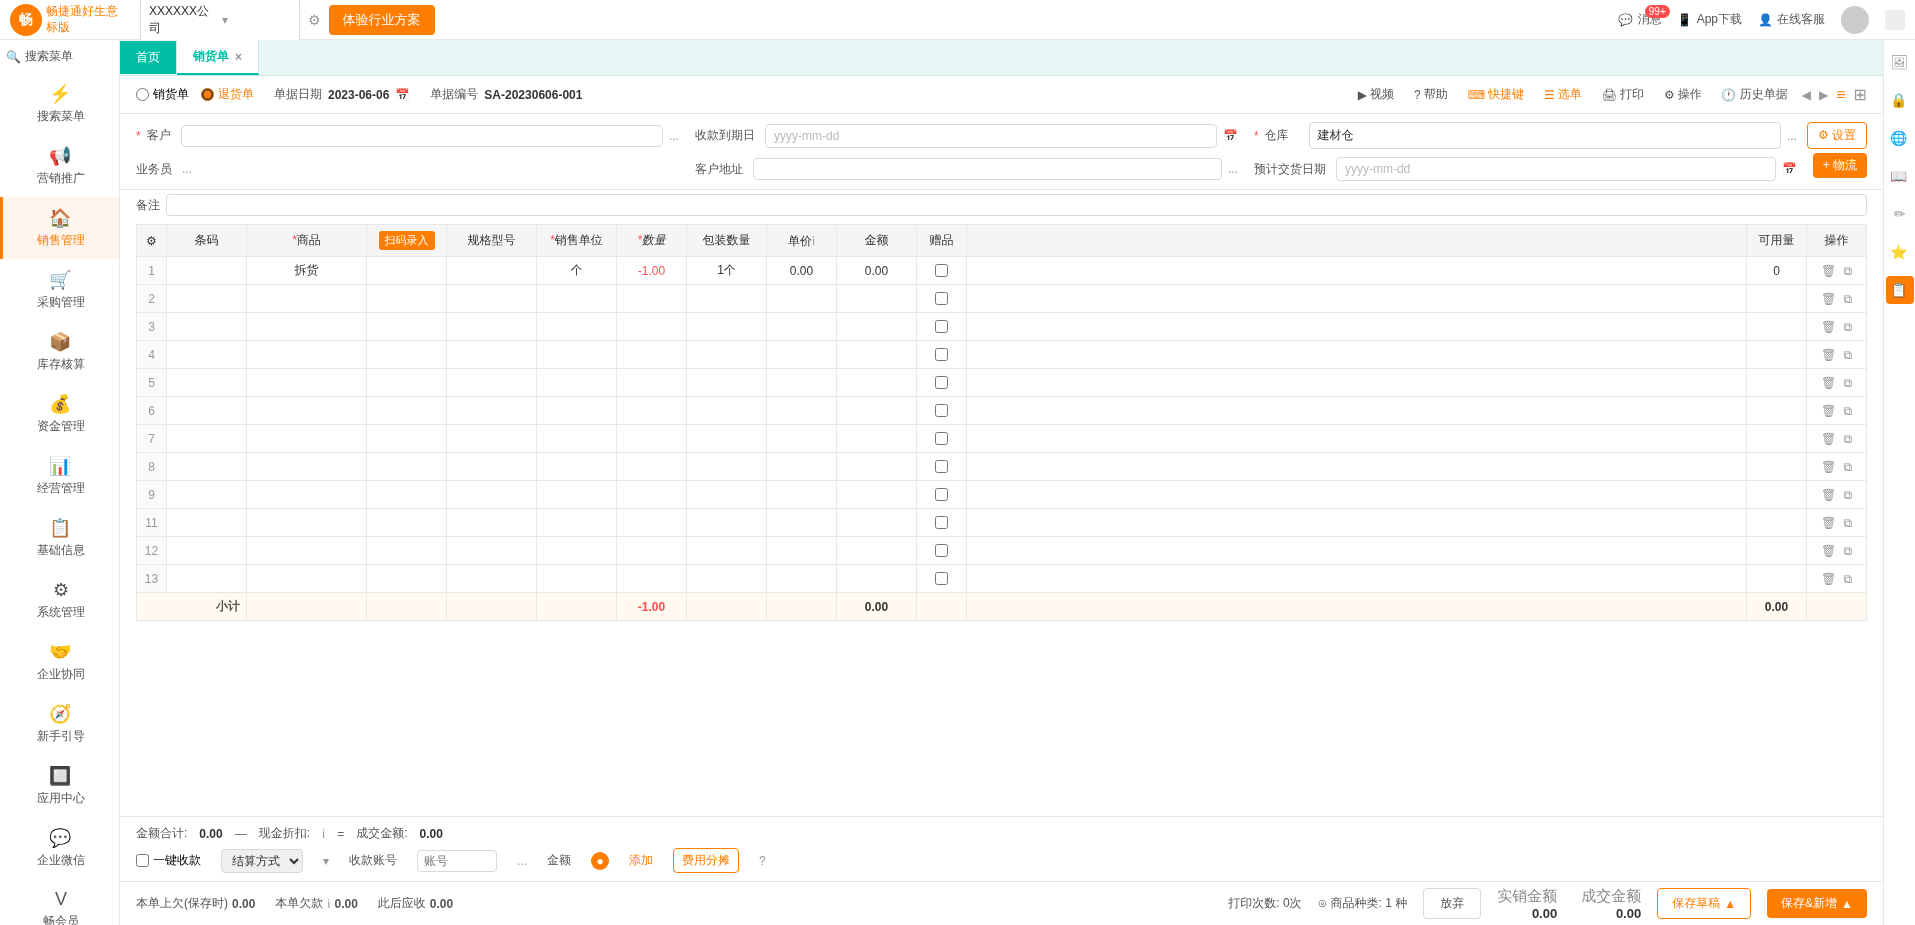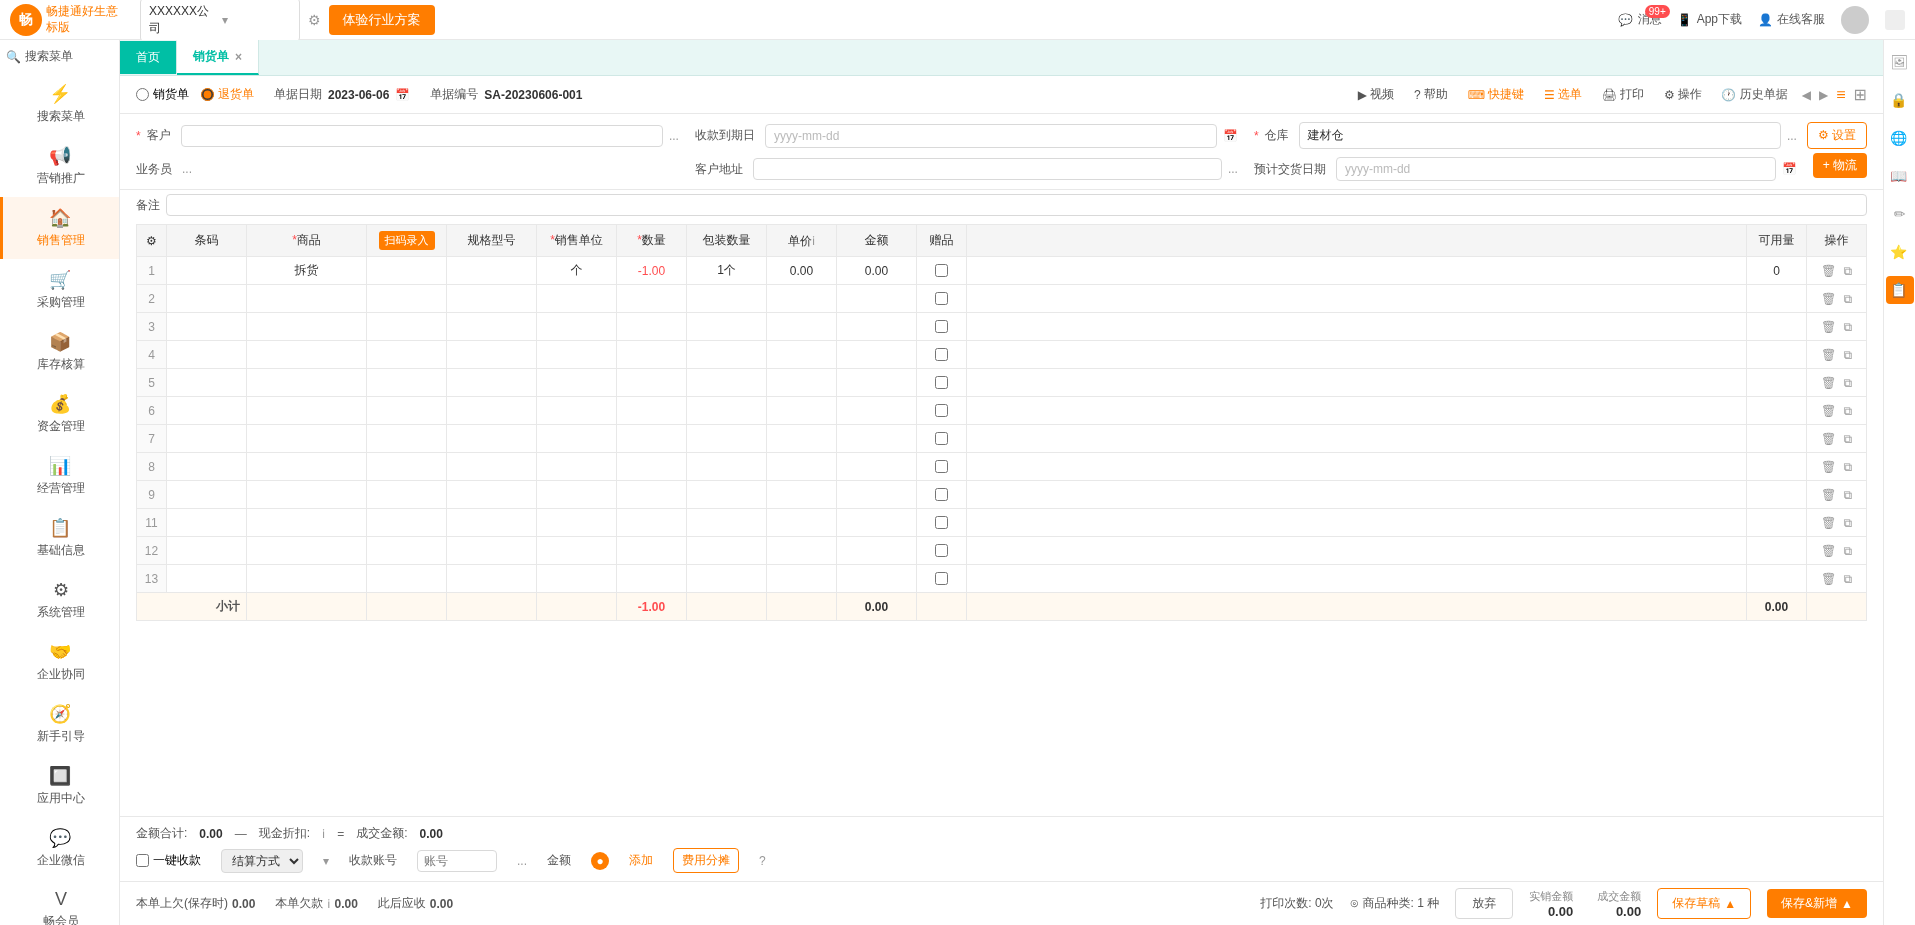--- a/index.html
+++ b/index.html
@@ -95,21 +95,21 @@
     
     .bottom-bar { height: 44px; background: #fff; border-top: 1px solid #e8e8e8; display: flex; align-items: center; padding: 0 16px; flex-shrink: 0; gap: 20px; }
     .bottom-stat { display: flex; align-items: center; gap: 4px; color: #555; }
     .bottom-stat .val { font-weight: bold; }
     .bottom-right { margin-left: auto; display: flex; align-items: center; gap: 16px; }
     .btn-discard { border: 1px solid #d9d9d9; background: #fff; color: #555; border-radius: 4px; padding: 6px 16px; cursor: pointer; }
     .btn-save-draft { border: 1px solid #ff7d00; background: #fff; color: #ff7d00; border-radius: 4px; padding: 6px 14px; cursor: pointer; display: flex; align-items: center; gap: 4px; }
     .btn-save-new { background: #ff7d00; color: white; border: none; border-radius: 4px; padding: 6px 14px; cursor: pointer; display: flex; align-items: center; gap: 4px; }
     .realtime-amounts { display: flex; gap: 24px; color: #555; }
     .realtime-amounts .amount-item { display: flex; flex-direction: column; align-items: flex-end; }
-    .amount-label { font-size: 11px; color: #888; }
+    .amount-label { font-size: 15px; color: #888; }
     .amount-val { font-size: 13px; color: #333; font-weight: bold; }
 
     
     .right-sidebar { width: 32px; background: #fff; border-left: 1px solid #e8e8e8; display: flex; flex-direction: column; align-items: center; padding: 8px 0; gap: 10px; flex-shrink: 0; }
     .rs-icon { width: 28px; height: 28px; display: flex; align-items: center; justify-content: center; color: #999; cursor: pointer; border-radius: 4px; font-size: 14px; }
     .rs-icon.orange-bg { background: #ff7d00; color: white; border-radius: 4px; }
 
     
     .print-count { color: #555; }
     .tabs-bar { position: relative; }
@@ -293,21 +293,21 @@
             <div class="form-input" style="flex:1;border:1px solid #d9d9d9;border-radius:4px;padding:4px 8px;color:#bbb;min-height:22px;"></div>
             <span class="dots-btn">...</span>
           </div>
           <div class="form-row">
             <span style="color:#555;margin-right:4px;white-space:nowrap;">收款到期日</span>
             <div class="form-input" style="flex:1;border:1px solid #d9d9d9;border-radius:4px;padding:4px 8px;color:#bbb;min-height:22px;">yyyy-mm-dd</div>
             <span style="color:#999;cursor:pointer;">📅</span>
           </div>
           <div class="form-row">
             <span class="required" style="color:#ff4d4f;">*</span>
-            <span style="color:#555;margin-right:4px;">仓库</span>
+            <span style="color:#555;margin-right:14px;">仓库</span>
             <div class="form-input" style="flex:1;border:1px solid #d9d9d9;border-radius:4px;padding:4px 8px;color:#333;min-height:22px;">建材仓</div>
             <span class="dots-btn">...</span>
           </div>
 
           <div class="form-row">
             <span style="color:#555;margin-right:4px;">业务员</span>
             <span class="dots-btn">...</span>
           </div>
           <div class="form-row">
             <span style="color:#555;margin-right:4px;">客户地址</span>
@@ -335,21 +335,21 @@
         <div class="table-container">
           <table class="data-table">
             <thead>
               <tr>
                 <th style="width:30px;"><span>⚙</span></th>
                 <th style="width:80px;"><span>条码</span></th>
                 <th style="width:120px;"><span class="req">*</span><span>商品</span></th>
                 <th style="width:80px;"><button class="scan-btn">扫码录入</button></th>
                 <th style="width:90px;"><span>规格型号</span></th>
                 <th style="width:80px;"><span class="req">*</span><span>销售单位</span></th>
-                <th style="width:70px;"><span class="req">*</span><span>数量</span></th>
+                <th style="width:70px;font-style:italic;"><span class="req">*</span><span>数量</span></th>
                 <th style="width:80px;"><span>包装数量</span></th>
                 <th style="width:70px;"><span>单价</span><span style="color:#999;cursor:pointer;">ℹ</span></th>
                 <th style="width:80px;"><span>金额</span></th>
                 <th style="width:50px;"><span>赠品</span></th>
                 <th style="flex:1;min-width:100px;"></th>
                 <th style="width:60px;"><span>可用量</span></th>
                 <th style="width:60px;"><span>操作</span></th>
               </tr>
             </thead>
             <tbody id="table-body">

